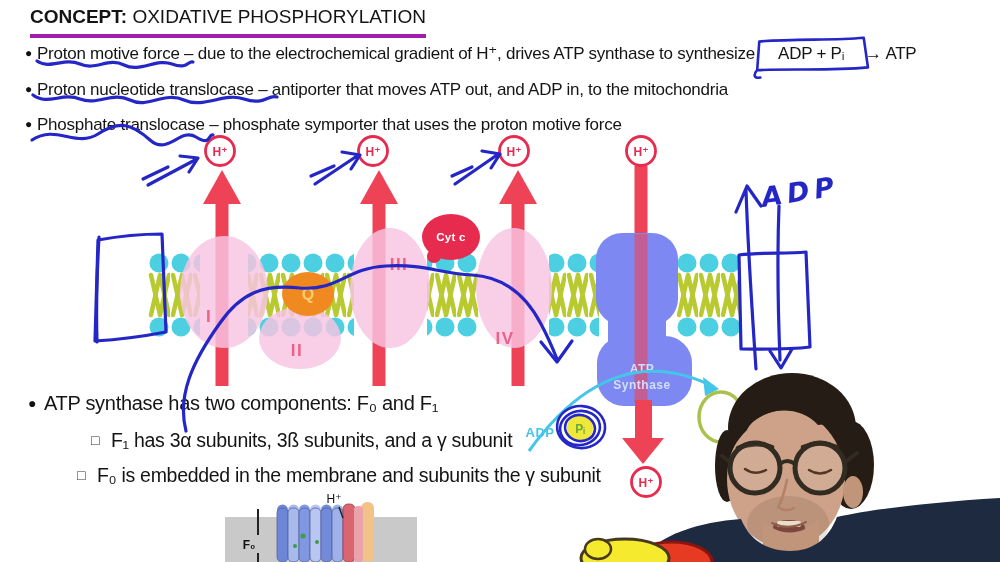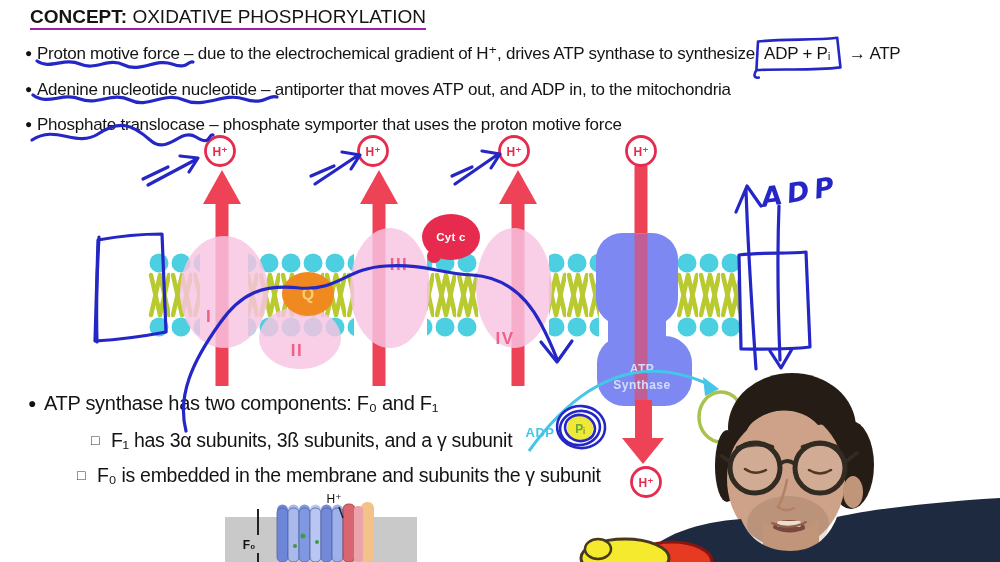--- a/index.html
+++ b/index.html
@@ -1,35 +1,35 @@
 <!DOCTYPE html>
 <html style="--ink: #2526c6; --red: #ee4257; --red-deep: #e62b4e; --pink: #f8c4e2; --pink-label: #ee6087; --cyan-head: #4ccfe0; --tail: #b9c930; --orange: #f0891f; --q-text: #f8cf72; --synthase: #7d88f2; --synthase-text: #d2defb; --cyan: #45c5e8; --pi-yellow: #f0e838; --pi-green: #67a83e; --green-ring: #a9c14d; --text: #141414; --hair: #241c15; --skin: #cda289; --skin-shade: #c0957a; --shirt: #1e2a40; --gray-band: #c9c9c9; --atp-yellow: #f6ea2e; --atp-red: #e63a22;"><head>
 <meta charset="utf-8">
 <style>
   html,body{margin:0;padding:0;background:#e8e8e8}
   .stage{position:relative;width:1000px;height:562px;background:#fff;overflow:hidden;
          font-family:"Liberation Sans","DejaVu Sans",sans-serif;color:var(--text,#141414)}
   .line{position:absolute;white-space:nowrap;z-index:2}
-  .title{left:30px;top:6px;font-size:19px;border-bottom:2px solid #a21caf;padding-bottom:0}
+  .title{left:30px;top:6px;font-size:19px;border-bottom:4px solid #a21caf;padding-bottom:6px}
   .title .bold{font-weight:bold}
   .b{font-size:17px;letter-spacing:-0.25px}
   .b .marker{display:inline-block;width:12px;font-size:12px;vertical-align:2px;color:#111}
   #b1{left:25px;top:43px}
   #b2{left:25px;top:80px}
   #b3{left:25px;top:115px}
   .n{font-size:20px;letter-spacing:-0.3px}
   .n .marker{display:inline-block;width:16px;font-size:14px;vertical-align:2px;color:#111}
   .n .sq{display:inline-block;width:20px;font-size:14px;vertical-align:2px;color:#333}
   #b4{left:28px;top:392px}
   #s1{left:91px;top:429px;font-size:19.5px}
   #s2{left:77px;top:464px;font-size:19.5px}
-  .boxed{position:relative;display:inline-block;padding:2px 7px;margin:-2px 0 -2px 2px}
+  .boxed{position:relative;display:inline-block;padding:2px 21px;margin:-2px 0 -2px 2px}
   .boxed .boxink{position:absolute;left:-3px;top:-7px;width:calc(100% + 8px);height:calc(100% + 13px);overflow:visible}
   .boxed .boxink path{stroke:var(--ink);stroke-width:2.6;fill:none;stroke-linecap:round;stroke-linejoin:round;vector-effect:non-scaling-stroke}
-  .post-arrow{margin-left:12px}
+  .post-arrow{margin-left:0}
   .overlay{position:absolute;left:0;top:0;z-index:5;pointer-events:none}
   
   .phead{fill:var(--cyan-head)}
   .ptail{stroke:var(--tail);stroke-width:4.5;fill:none;stroke-linecap:round}
   .mem{fill:url(#mem)}
   .f-red{fill:var(--red)}
   .f-pink{fill:var(--pink);fill-opacity:.83}
   .lbl{font:bold 17px "Liberation Sans","DejaVu Sans",sans-serif;fill:var(--pink-label);letter-spacing:1.5px;text-anchor:middle}
   .hplus circle{fill:#fff;stroke:var(--red-deep);stroke-width:2.8}
   .hplus text{font:bold 12px "Liberation Sans","DejaVu Sans",sans-serif;fill:var(--red-deep);text-anchor:middle}
@@ -53,21 +53,21 @@
     <span class="bold">CONCEPT:</span><span> OXIDATIVE PHOSPHORYLATION</span>
   </div>
 
   <div class="line b" id="b1">
     <span class="marker">●</span><span>Proton motive force – due to the electrochemical gradient of H⁺, drives ATP synthase to synthesize</span><span class="boxed"><svg class="boxink" viewBox="0 0 110 40" preserveAspectRatio="none">
           <path d="M5,7 C40,4 75,6 104,3 L108,35 C70,39 35,36 3,38 Z M3,38 C-1,43 0,47 6,46"></path>
         </svg><span>ADP + Pᵢ</span></span><span class="post-arrow">→ ATP</span>
   </div>
 
   <div class="line b" id="b2">
-    <span class="marker">●</span><span>Adenine nucleotide nucleotide – antiporter that moves ATP out, and ADP in, to the mitochondria</span>
+    <span class="marker">●</span><span>Proton nucleotide translocase – antiporter that moves ATP out, and ADP in, to the mitochondria</span>
   </div>
 
   <div class="line b" id="b3">
     <span class="marker">●</span><span>Phosphate translocase – phosphate symporter that uses the proton motive force</span>
   </div>
 
   <div class="line n" id="b4">
     <span class="marker">●</span><span>ATP synthase has two components: F₀ and F₁</span>
   </div>
 

